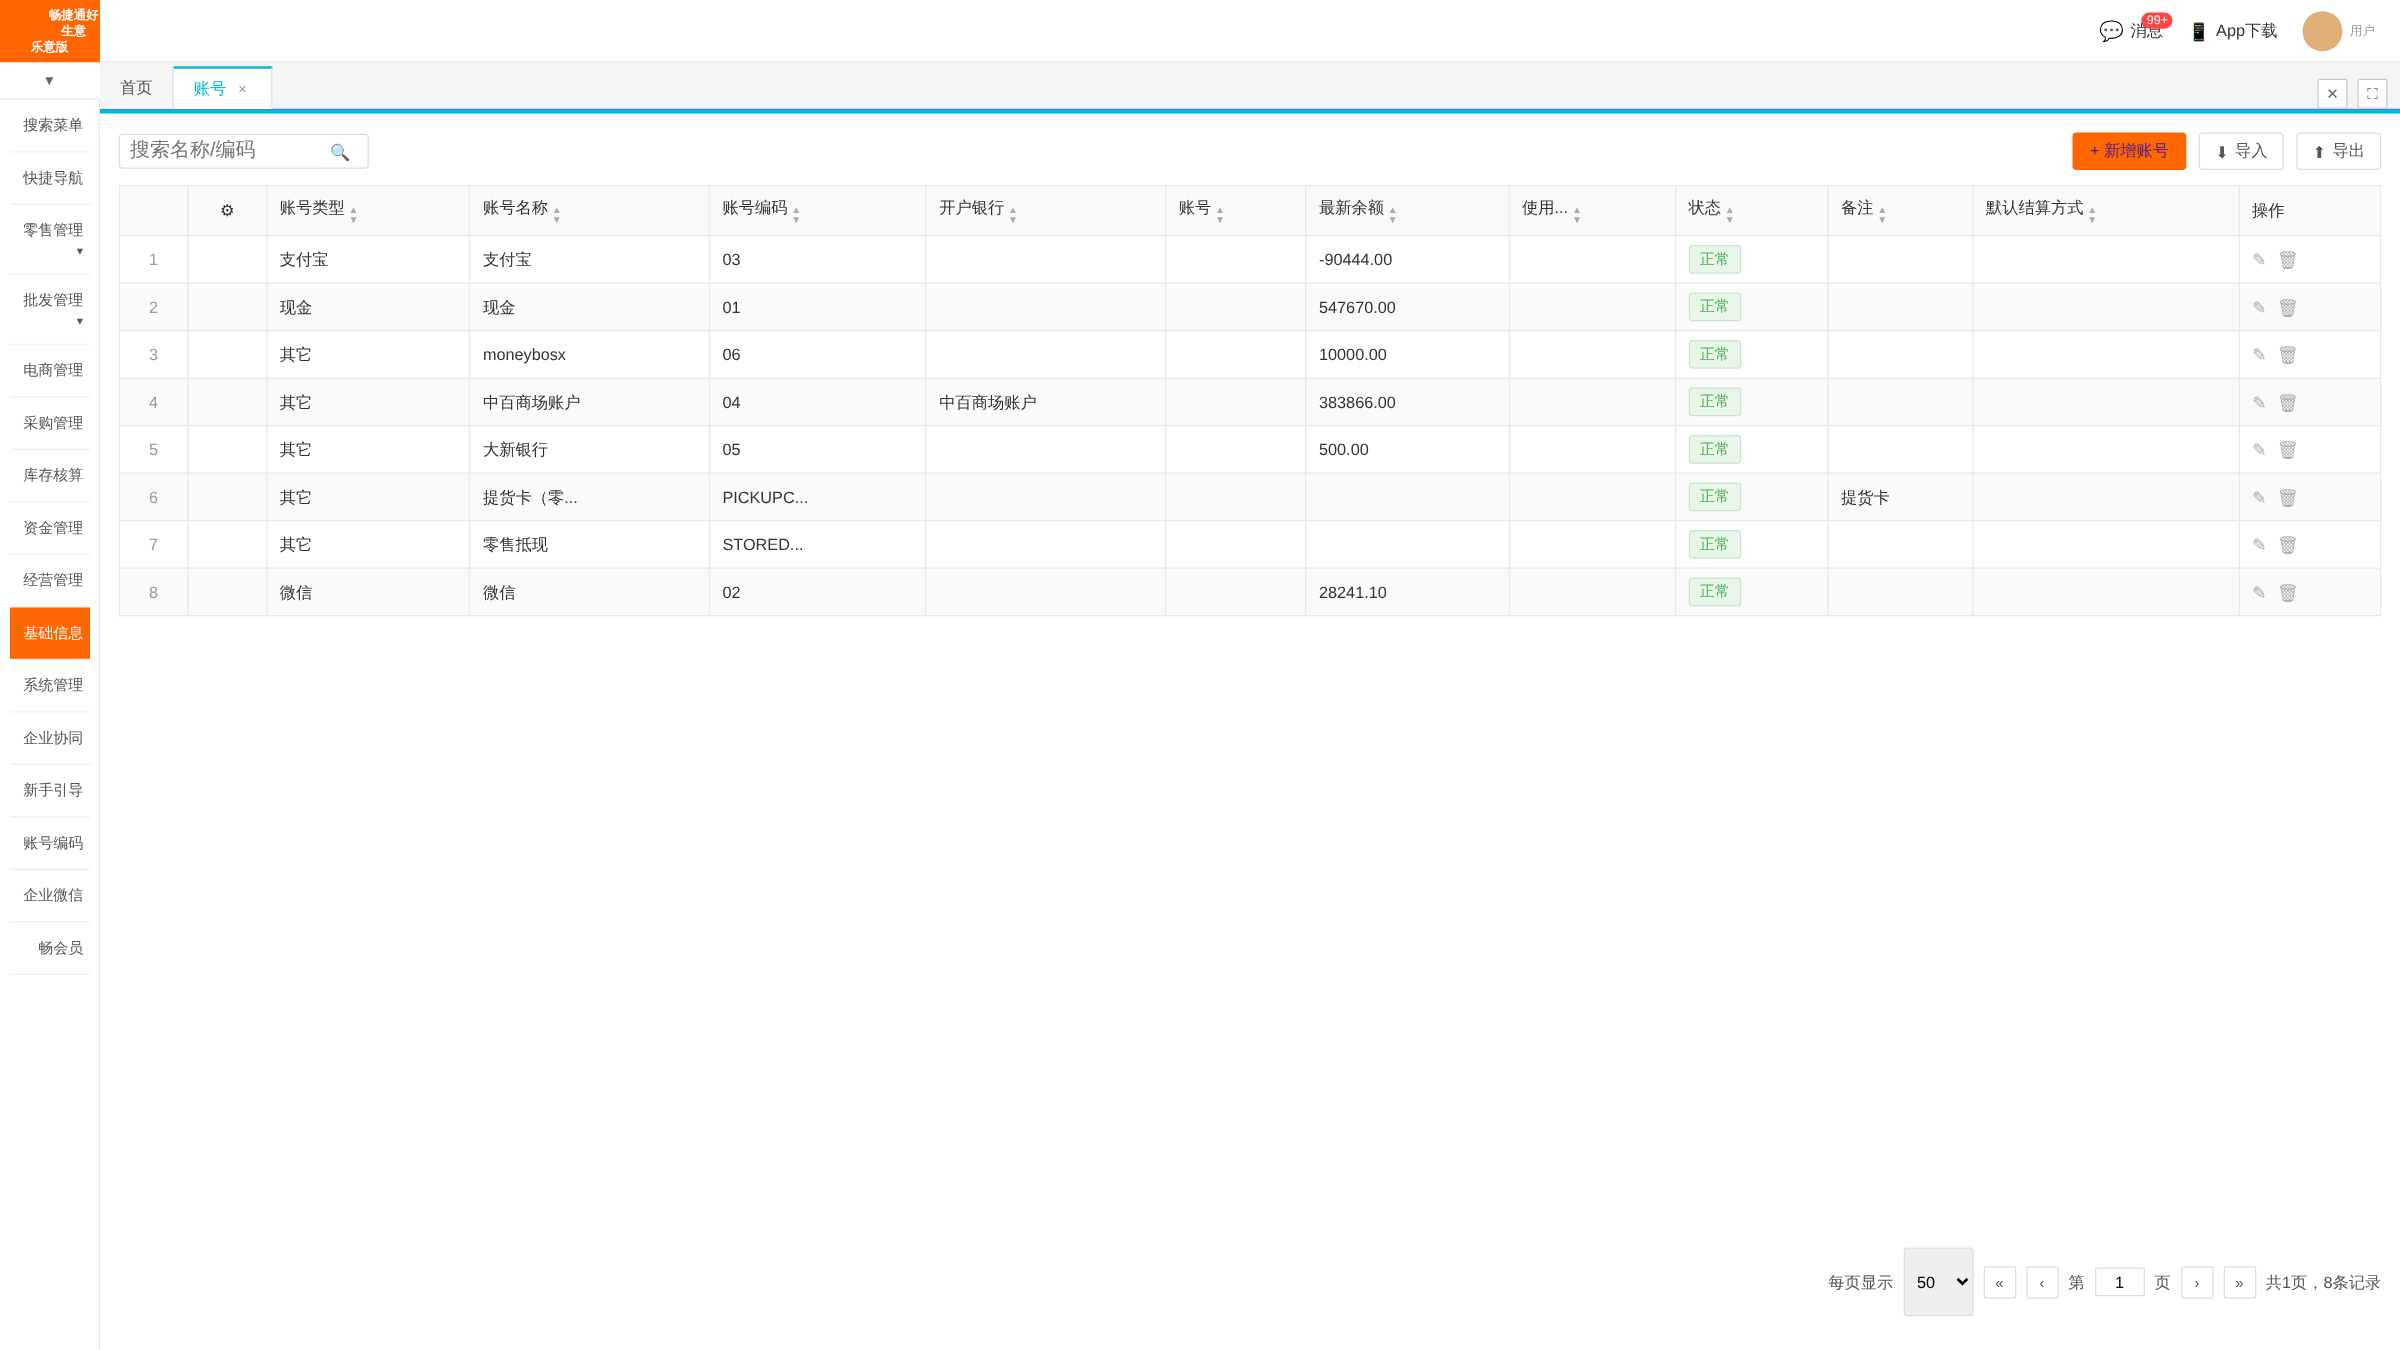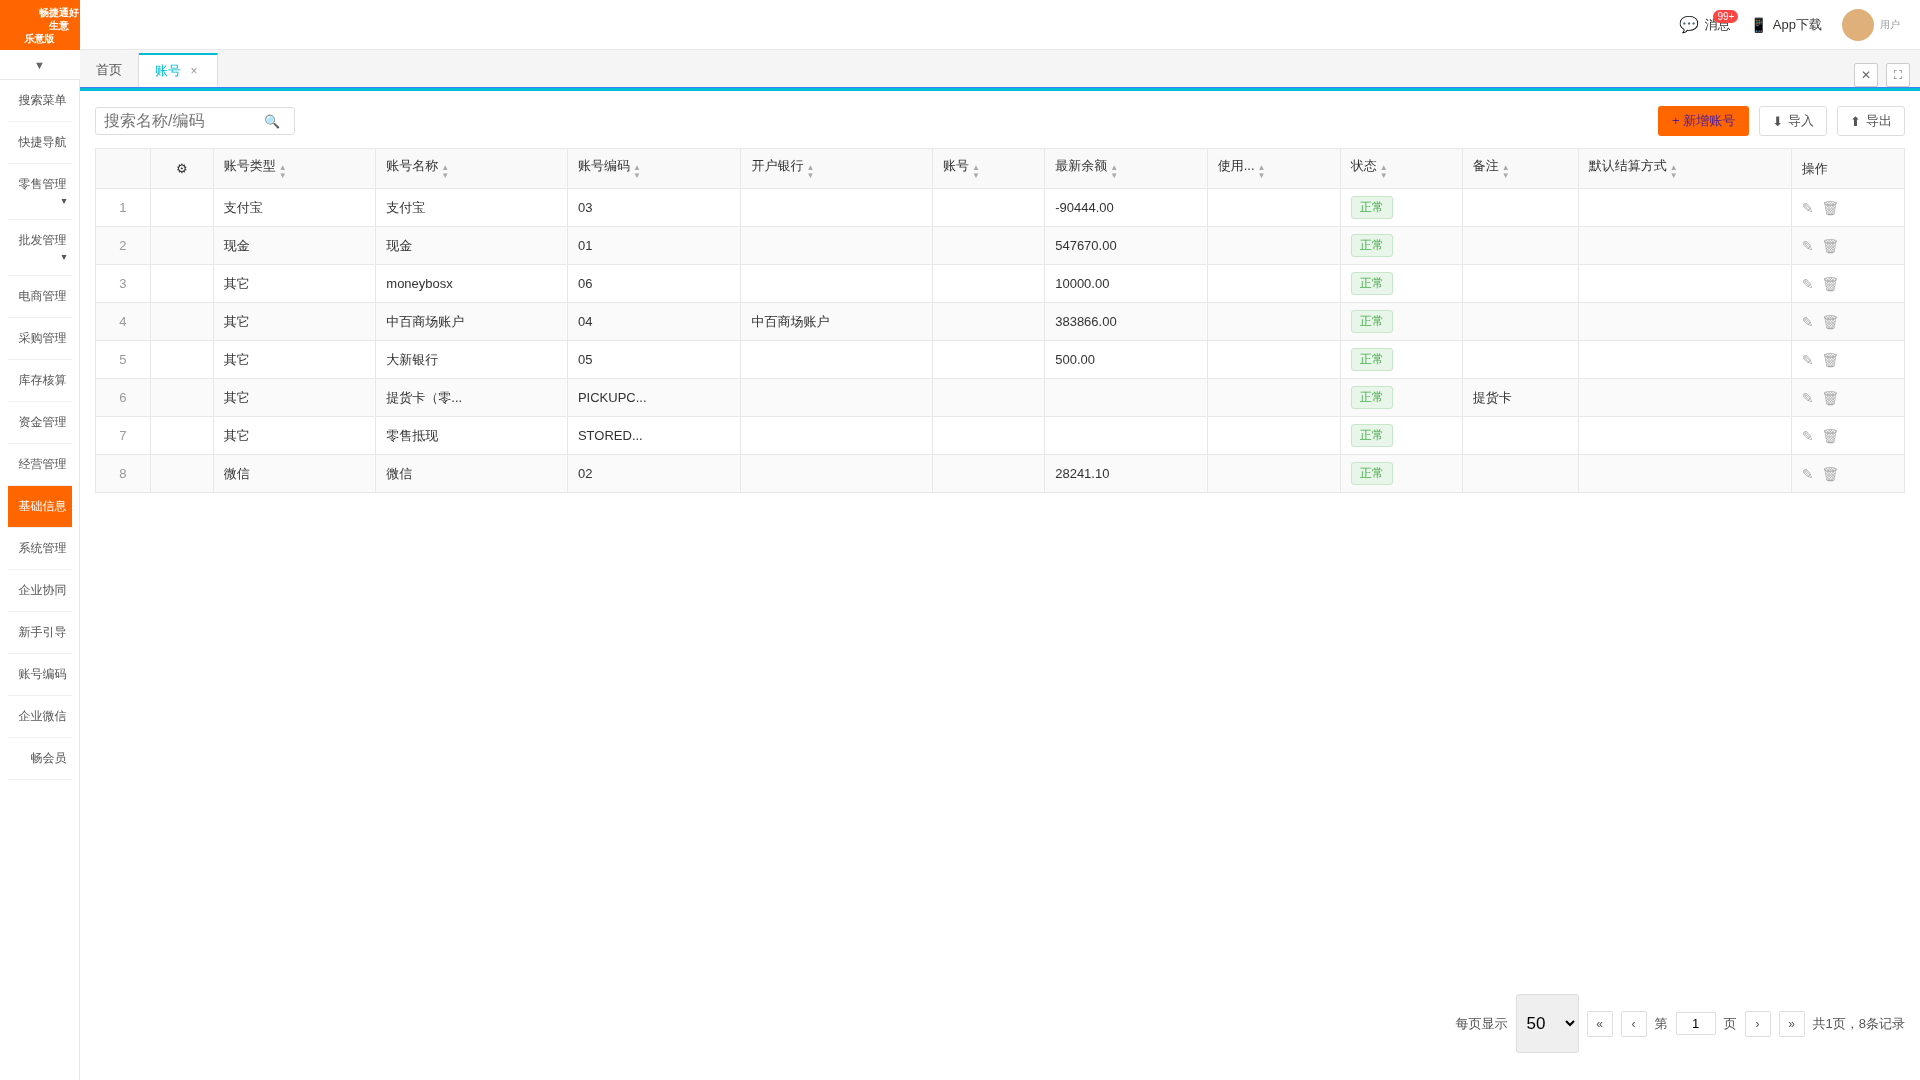--- a/index.html
+++ b/index.html
@@ -257,21 +257,21 @@
       padding: 12px 0;
       gap: 8px;
       font-size: 13px;
       color: #555;
       margin-top: auto;
     }
     .page-size-select {
       border: 1px solid #ddd;
       padding: 18px 6px;
       border-radius: 3px;
-      font-size: 17px;
+      font-size: 13px;
     }
     .page-nav-btn {
       width: 26px;
       height: 26px;
       border: 1px solid #ddd;
       background: #fff;
       cursor: pointer;
       border-radius: 2px;
       display: flex;
       align-items: center;

